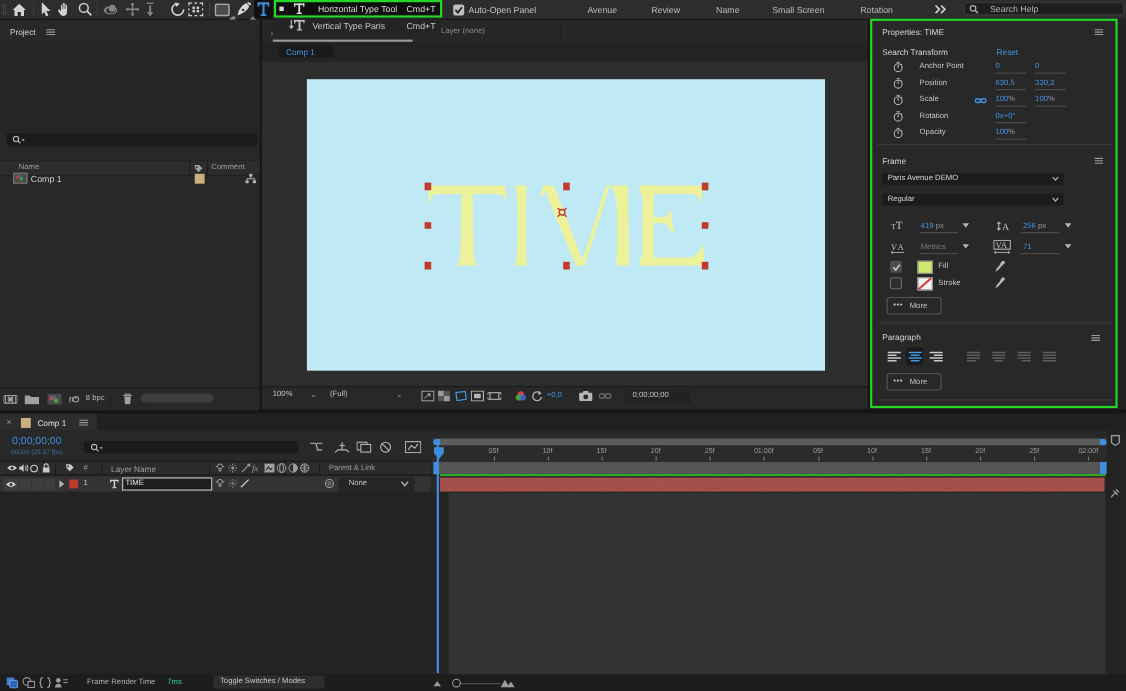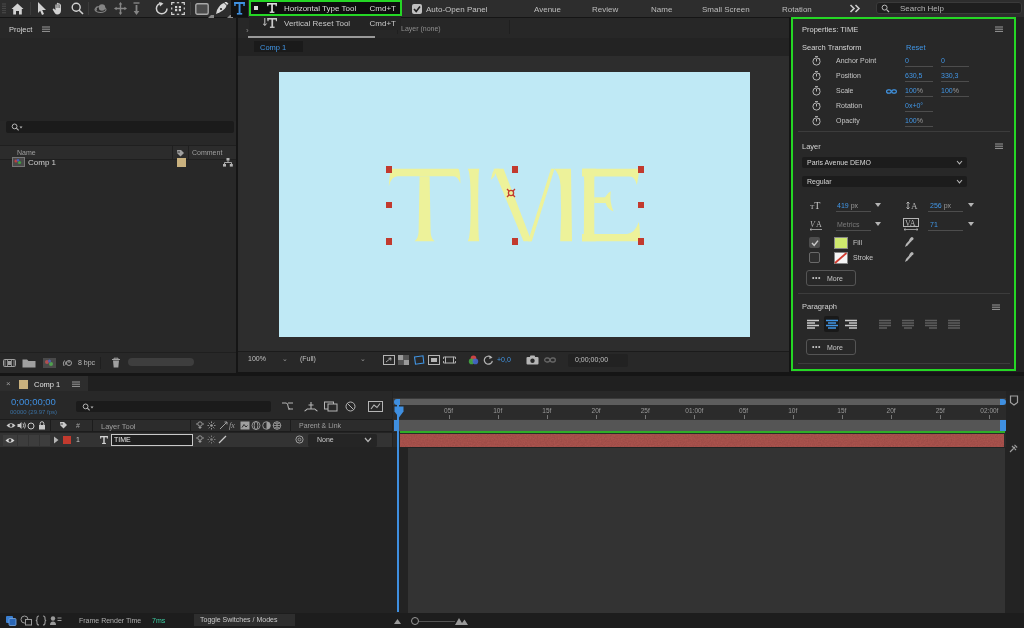--- a/index.html
+++ b/index.html
@@ -373,21 +373,21 @@
     <svg class="abs" style="left:19px;top:97px;" width="9" height="10" viewBox="0 0 9 10">
         <circle cx="4.5" cy="5.5" r="3.6" stroke="#b5b5b5" fill="none" stroke-width="1"></circle>
         <path d="M4.5 5.5 V3 M3 0.6 H6 M7 2.2 l1 1" stroke="#b5b5b5" stroke-width="1"></path>
       </svg>
     <div class="abs" style="left:43px;top:98px;font-size:7px;color:#c6c6c6;">Opacity</div>
     <div class="abs" style="left:112px;top:98px;font-size:7px;color:#4196e6;">100<span style="color:#9a9a9a;">%</span></div>
     <div class="abs" style="left:112px;top:107px;width:28px;height:1px;background:#4d4d4d;"></div>
 
     <div class="abs" style="left:5px;top:111.5px;width:212px;height:1px;background:#3c3c3c;"></div>
 
-    <div class="abs b" style="left:9px;top:123px;font-size:7.5px;color:#d4d4d4;">Layer</div>
+    <div class="abs b" style="left:9px;top:123px;font-size:7.5px;color:#d4d4d4;">Frame</div>
     <svg class="abs" style="left:202px;top:124px;" width="8" height="7" viewBox="0 0 8 7">
         <path d="M0 1h8M0 3.2h8M0 5.4h8" stroke="#9a9a9a" stroke-width="1"></path>
       </svg>
     <div class="abs" style="left:9px;top:138px;width:165px;height:10.5px;background:#1c1c1c;border-radius:2px;"></div>
     <div class="abs" style="left:14px;top:140px;font-size:7px;color:#d8d8d8;">Paris Avenue DEMO</div>
     <svg class="abs" style="left:163px;top:141px;" width="7" height="5" viewBox="0 0 7 5">
         <path d="M1 1 L3.5 3.8 L6 1" stroke="#b5b5b5" fill="none" stroke-width="1.1"></path>
       </svg>
     <div class="abs" style="left:9px;top:157px;width:165px;height:10.5px;background:#1c1c1c;border-radius:2px;"></div>
     <div class="abs" style="left:14px;top:159px;font-size:7px;color:#d8d8d8;">Regular</div>
@@ -545,21 +545,21 @@
         <rect x="1" y="4" width="6" height="4.5" fill="#c9c9c9"></rect>
         <path d="M2.2 4 V2.5 a1.8 1.8 0 0 1 3.6 0 V4" stroke="#c9c9c9" fill="none" stroke-width="1"></path>
       </svg>
     <div class="abs" style="left:50px;top:44px;width:1px;height:11px;background:#1c1c1c;"></div>
     <svg class="abs" style="left:59px;top:45px;" width="9" height="9" viewBox="0 0 9 9">
         <path d="M1 1 h4 l3 3 l-3.5 3.5 l-3-3 z" fill="#c9c9c9"></path>
         <circle cx="3" cy="3" r="0.8" fill="#2c2c2c"></circle>
       </svg>
     <div class="abs" style="left:76px;top:46px;font-size:7px;color:#9f9f9f;">#</div>
     <div class="abs" style="left:92px;top:44px;width:1px;height:11px;background:#1c1c1c;"></div>
-    <div class="abs" style="left:101px;top:45.5px;font-size:7.5px;color:#9f9f9f;">Layer Tool</div>
+    <div class="abs" style="left:101px;top:45.5px;font-size:7.5px;color:#9f9f9f;">Layer Name</div>
     <div class="abs" style="left:190px;top:44px;width:1px;height:11px;background:#1c1c1c;"></div>
 
     <svg class="abs" style="left:195px;top:45px;" width="10" height="9" viewBox="0 0 10 9">
         <circle cx="5" cy="3" r="2.2" stroke="#9f9f9f" fill="none" stroke-width="0.9"></circle>
         <path d="M5 5.2 V8 M3.5 6.5 h3 M1 3 h1.6 M7.4 3 H9" stroke="#9f9f9f" stroke-width="0.9"></path>
       </svg>
     <svg class="abs" style="left:207px;top:45px;" width="9" height="9" viewBox="0 0 9 9">
         <circle cx="4.5" cy="4.5" r="1.3" fill="#9f9f9f"></circle>
         <path d="M4.5 0.5 V2 M4.5 7 V8.5 M0.5 4.5 H2 M7 4.5 H8.5 M1.7 1.7 L2.8 2.8 M6.2 6.2 L7.3 7.3 M7.3 1.7 L6.2 2.8 M2.8 6.2 L1.7 7.3" stroke="#9f9f9f" stroke-width="0.9"></path>
       </svg>
@@ -739,33 +739,33 @@
     <div class="abs" style="left:5px;top:6px;width:4px;height:4px;background:#d8d8d8;"></div>
     <svg class="abs" style="left:18px;top:3px;" width="10" height="10" viewBox="0 0 10 10">
         <g fill="#dcdcdc">
           <rect x="0.2" y="0" width="9.6" height="1.6"></rect>
           <rect x="0.2" y="0" width="1.2" height="3.2"></rect>
           <rect x="8.6" y="0" width="1.2" height="3.2"></rect>
           <rect x="4.2" y="0" width="1.7" height="9"></rect>
           <rect x="2.7" y="8.6" width="4.7" height="1.3"></rect>
         </g>
       </svg>
-    <div class="abs" style="left:35px;top:3.5px;font-size:8px;color:#dcdcdc;">Horizontal Type Tool</div>
+    <div class="abs" style="left:22px;top:3.5px;font-size:8px;color:#dcdcdc;padding-left:18px;">Horizontal Type Tool</div>
     <div class="abs" style="left:120.5px;top:3.5px;font-size:8px;color:#dcdcdc;">Cmd+T</div>
     <svg class="abs" style="left:14px;top:17.5px;" width="14" height="10" viewBox="0 0 14 10">
         <path d="M1.8 0 V7 M0 5.5 L1.8 7.6 L3.6 5.5" stroke="#c8c8c8" fill="none" stroke-width="1"></path>
         <g fill="#c8c8c8">
           <rect x="4.4" y="0" width="9.6" height="1.6"></rect>
           <rect x="4.4" y="0" width="1.2" height="3.2"></rect>
           <rect x="12.8" y="0" width="1.2" height="3.2"></rect>
           <rect x="8.4" y="0" width="1.7" height="9"></rect>
           <rect x="6.9" y="8.6" width="4.7" height="1.3"></rect>
         </g>
       </svg>
-    <div class="abs" style="left:35px;top:18.5px;font-size:8px;color:#c8c8c8;">Vertical Reset Tool</div>
+    <div class="abs" style="left:35px;top:18.5px;font-size:8px;color:#c8c8c8;">Vertical Type Paris</div>
     <div class="abs" style="left:120.5px;top:18.5px;font-size:8px;color:#c8c8c8;">Cmd+T</div>
   </div>
 
   <div class="abs" style="left:248.5px;top:0px;width:153px;height:16px;border:2px solid #25d625;box-sizing:border-box;z-index:61;"></div>
 
   <div class="abs" style="left:247.5px;top:35.5px;width:127px;height:2px;background:#9a9a9a;z-index:60;"></div>
 
 </div>
 
 </body></html>

